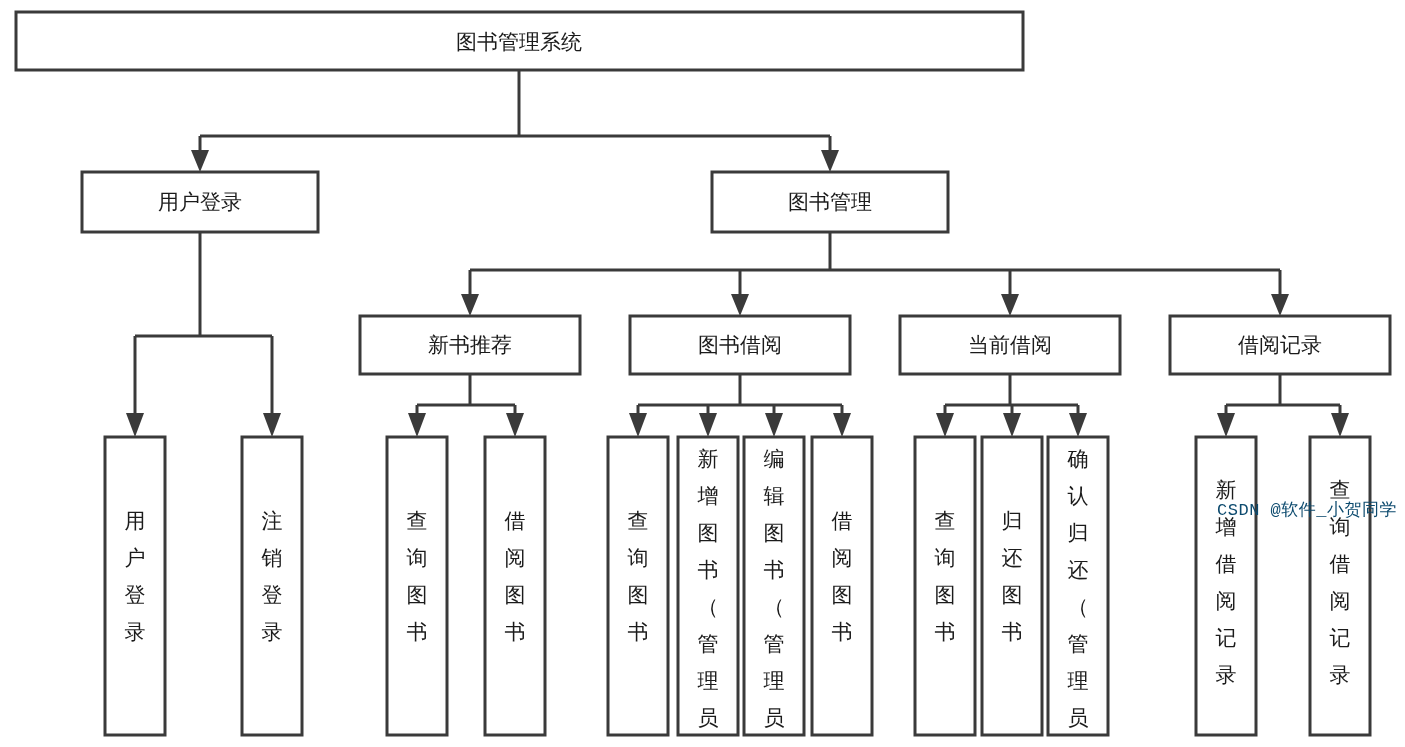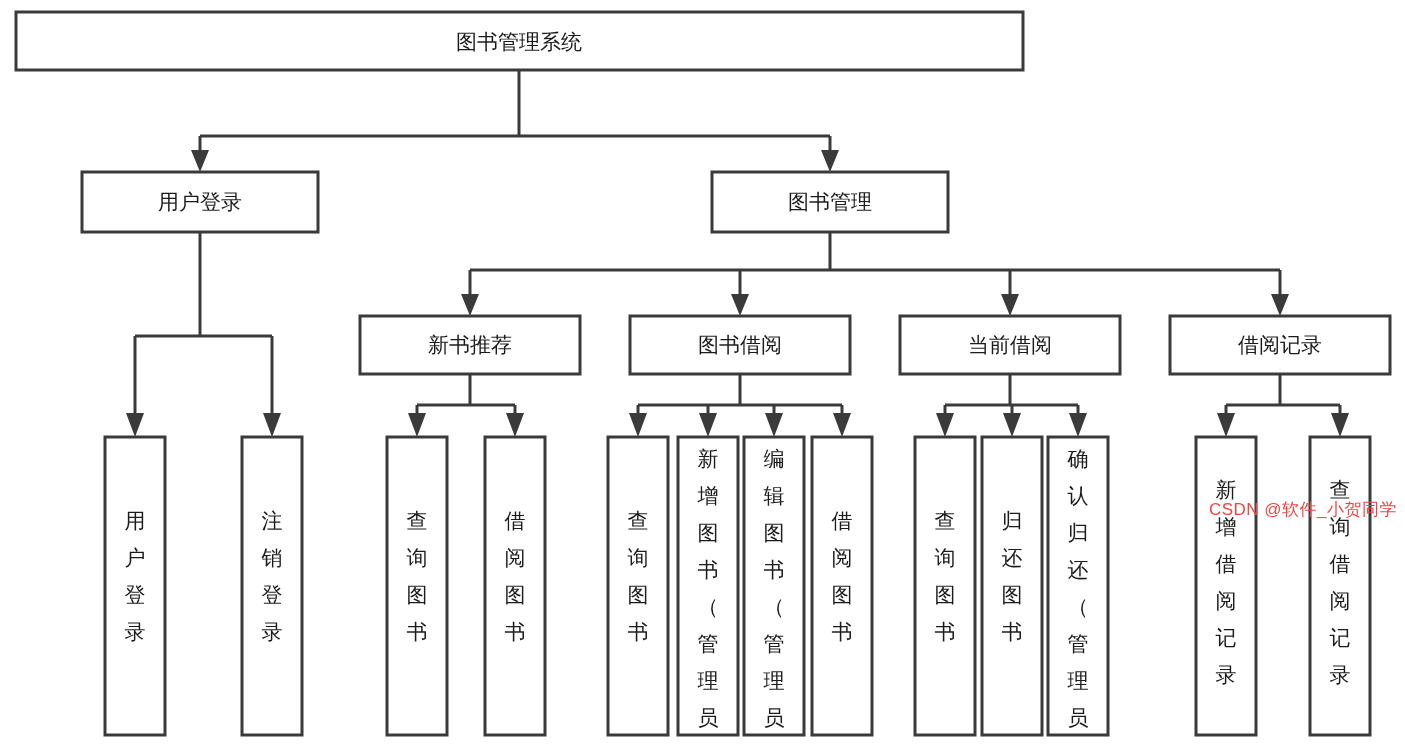--- a/index.html
+++ b/index.html
@@ -49,23 +49,23 @@
   .node-label-vertical {
     font-family: "Liberation Sans", "DejaVu Sans", sans-serif;
     font-size: 21px;
     fill: #1b1b1b;
     text-anchor: middle;
   }
   .watermark {
     position: absolute;
     right: 8px;
     bottom: 6px;
-    font-family: Liberation Sans, sans-serif;
+    font-family: Liberation Mono, monospace;
     font-size: 17px;
-    color: #ef4444;
+    color: #0c4a6e;
     letter-spacing: 0.5px;
     white-space: nowrap;
     pointer-events: none;
     user-select: none;
   }
 </style>
 </head>
 <body>
 
 <div id="diagram-root">

